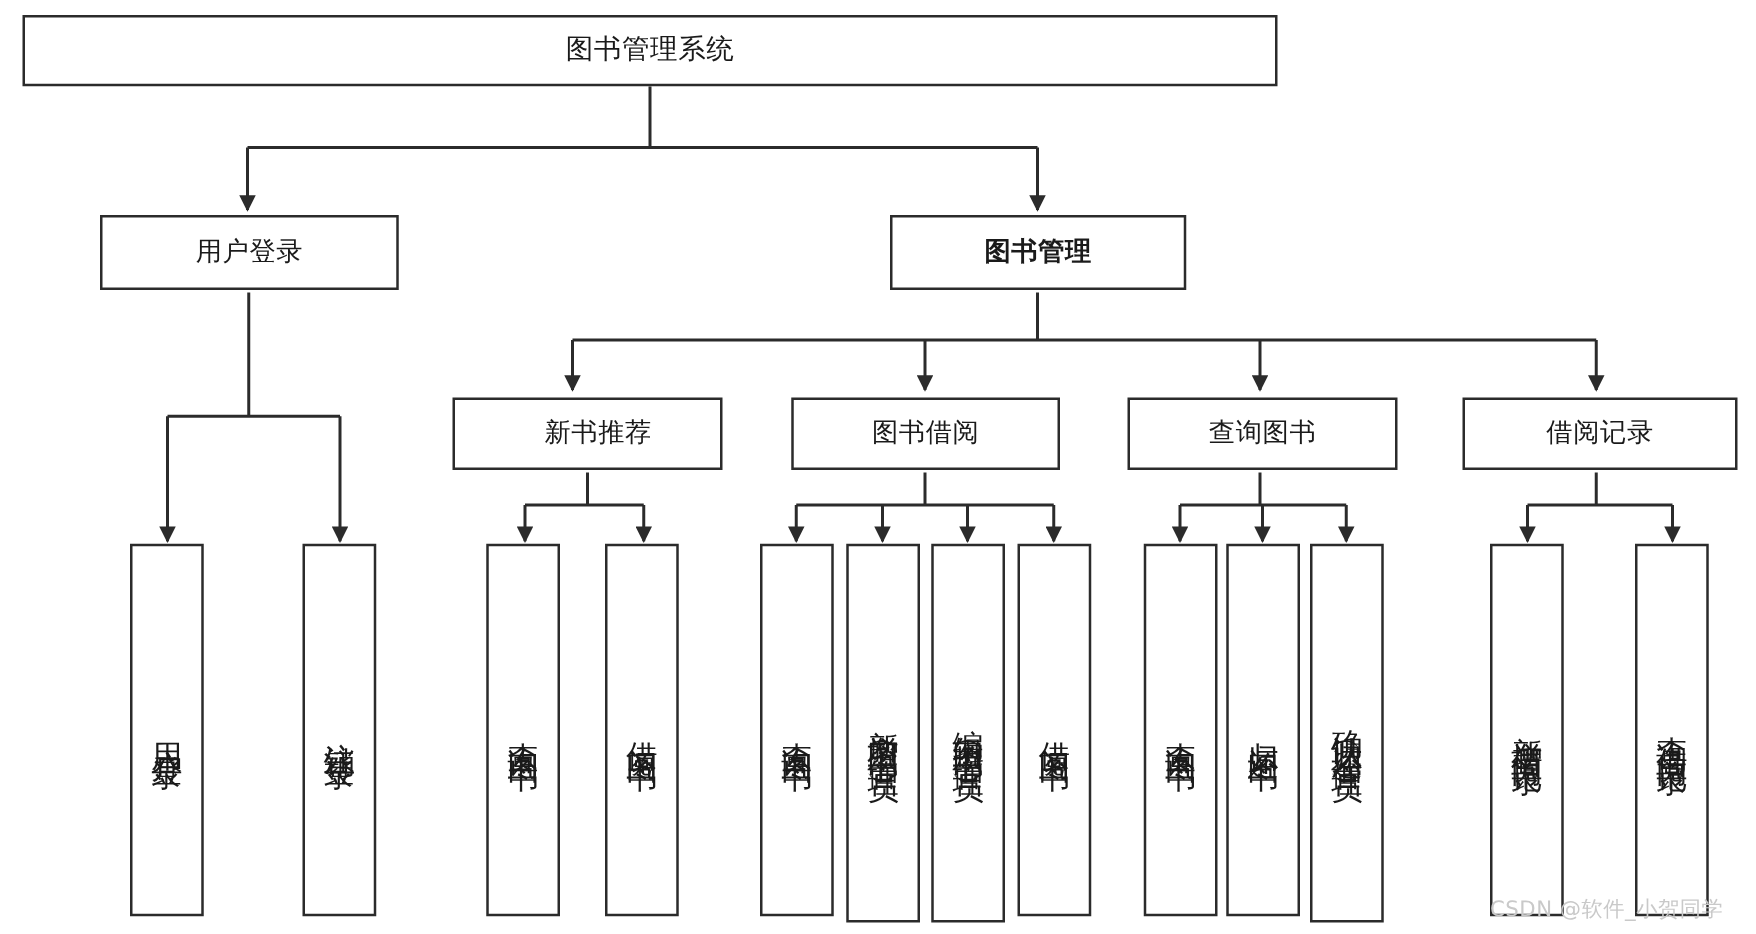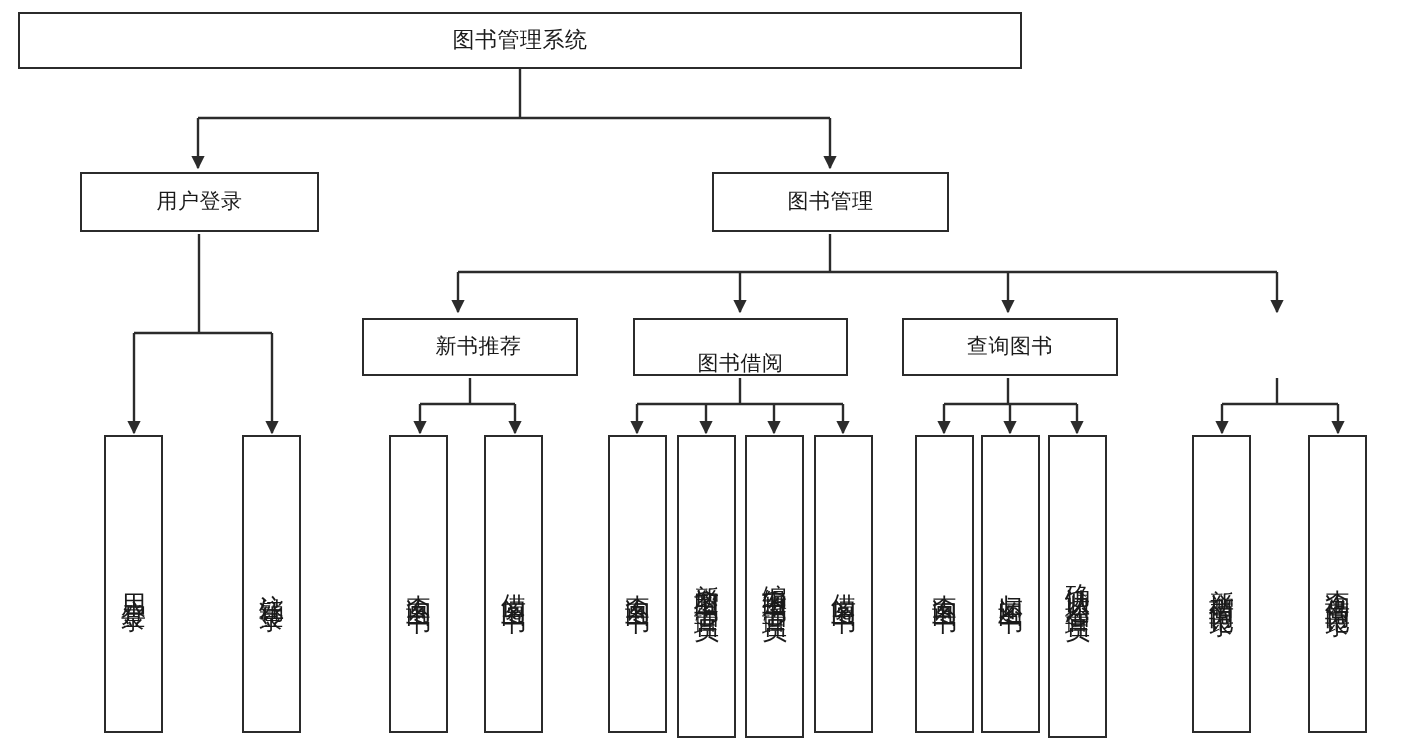--- a/index.html
+++ b/index.html
@@ -124,32 +124,35 @@
     </g>
   </svg>
 
   <div class="node horiz root" style="left:18px; top:12px; width:1004px; height:57px;">
     <span class="node-label">图书管理系统</span>
   </div>
 
   <div class="node horiz" style="left:80px; top:172px; width:239px; height:60px;">
     <span class="node-label">用户登录</span>
   </div>
-  <div class="node horiz" style="left:712px; top:172px; width:237px; height:60px;">
+  <div class="node horiz" style="left:712px; top:172px; width:237px; height:60px;font-weight:bold;">
     <span class="node-label">图书管理</span>
   </div>
 
   <div class="node horiz" style="left:362px; top:318px; width:216px; height:58px;padding-left:17px;">
     <span class="node-label">新书推荐</span>
   </div>
-  <div class="node horiz" style="left:633px; top:318px; width:215px; height:58px;align-items:flex-end;">
+  <div class="node horiz" style="left:633px; top:318px; width:215px; height:58px;">
     <span class="node-label">图书借阅</span>
   </div>
   <div class="node horiz" style="left:902px; top:318px; width:216px; height:58px;">
     <span class="node-label">查询图书</span>
+  </div>
+  <div class="node horiz" style="left:1170px; top:318px; width:220px; height:58px;">
+    <span class="node-label">借阅记录</span>
   </div>
 
   <div class="node vert" style="left:104px; top:435px; width:59px; height:298px;">
     <span class="node-label">用户登录</span>
   </div>
   <div class="node vert" style="left:242px; top:435px; width:59px; height:298px;">
     <span class="node-label">注销登录</span>
   </div>
 
   <div class="node vert" style="left:389px; top:435px; width:59px; height:298px;">
@@ -182,14 +185,15 @@
     <span class="node-label">确认归还（管理员）</span>
   </div>
 
   <div class="node vert" style="left:1192px; top:435px; width:59px; height:298px;">
     <span class="node-label">新增借阅记录</span>
   </div>
   <div class="node vert" style="left:1308px; top:435px; width:59px; height:298px;">
     <span class="node-label">查询借阅记录</span>
   </div>
 
+  <div class="watermark" style="left:1192px; top:716px;">CSDN @软件_小贺同学</div>
 
 </div>
 
 </body></html>

